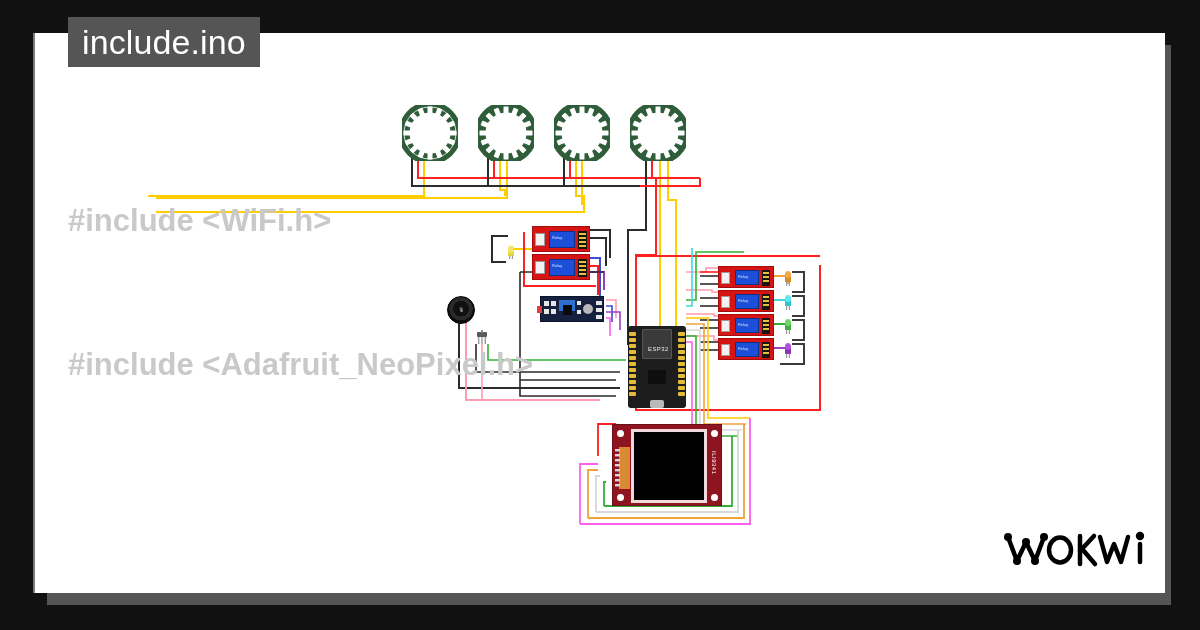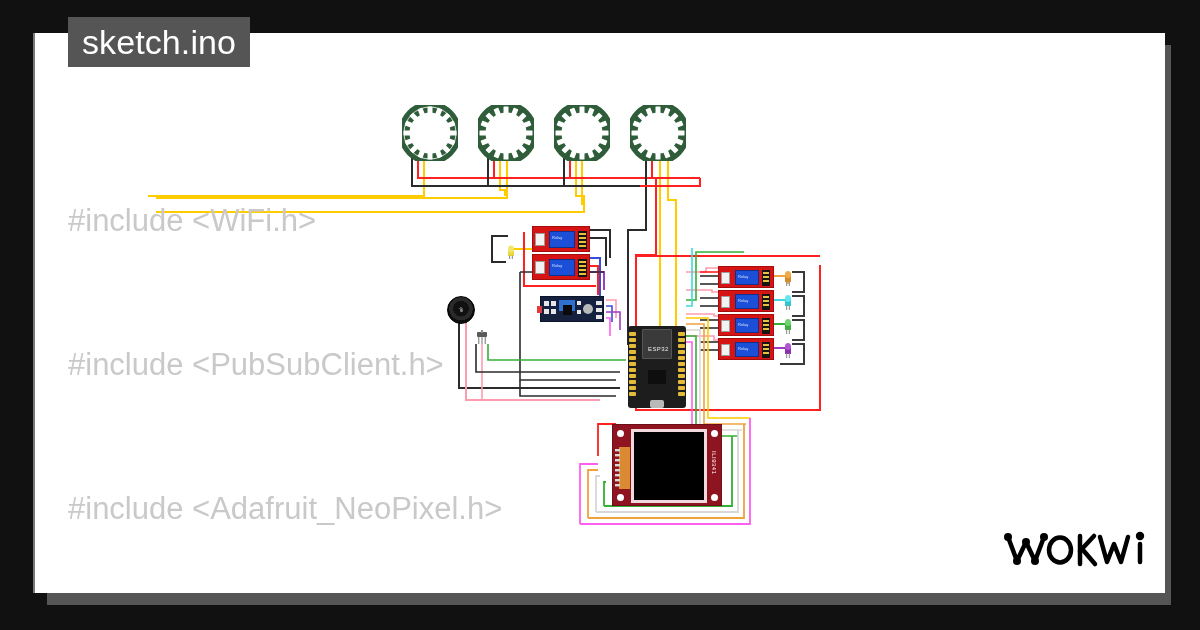--- a/index.html
+++ b/index.html
@@ -37,21 +37,21 @@
 
   
   .code{
     position:absolute;left:68px;top:101px;
     color:#c9c9c9;
     font-size:31px;line-height:48px;
     white-space:pre;
     font-family:"Liberation Sans", sans-serif;
     font-weight:400;
   }
-  .code div{height:48px;}
+  .code div{height:48px;font-weight:bold;}
 
   
   .wokwi{
     position:absolute;left:1004px;top:528px;
     width:150px;height:44px;
   }
 
   
   .circuit{position:absolute;left:0;top:0;width:1200px;height:630px;}
 
@@ -531,32 +531,31 @@
         <rect x="0" y="27" width="5" height="2.4" fill="#d8d8d8"></rect>
         <rect x="0" y="32" width="5" height="2.4" fill="#d8d8d8"></rect>
         <rect x="0" y="37" width="5" height="2.4" fill="#d8d8d8"></rect>
       </svg>
     </div>
 
   </div>
 
   <div class="code">
     <div>#include &lt;WiFi.h&gt;</div>
-    <div>#include &lt;PubSubClient.h&gt;</div>
     <div>#include &lt;Adafruit_NeoPixel.h&gt;</div>
     
     
     
     
     
     
   </div>
 
   <div class="file-tab">
-    <span>sketch.ino</span>
+    <span>include.ino</span>
   </div>
 
   <div class="wokwi">
     <svg width="150" height="44" viewBox="0 0 150 44">
       <g fill="none" stroke="#000000" stroke-width="4.5" stroke-linecap="round" stroke-linejoin="round">
 
         <path d="M4 9 L13 33 L22 14 L31 33 L40 9"></path>
 
         <ellipse cx="56" cy="22" rx="11" ry="12.5"></ellipse>
 

